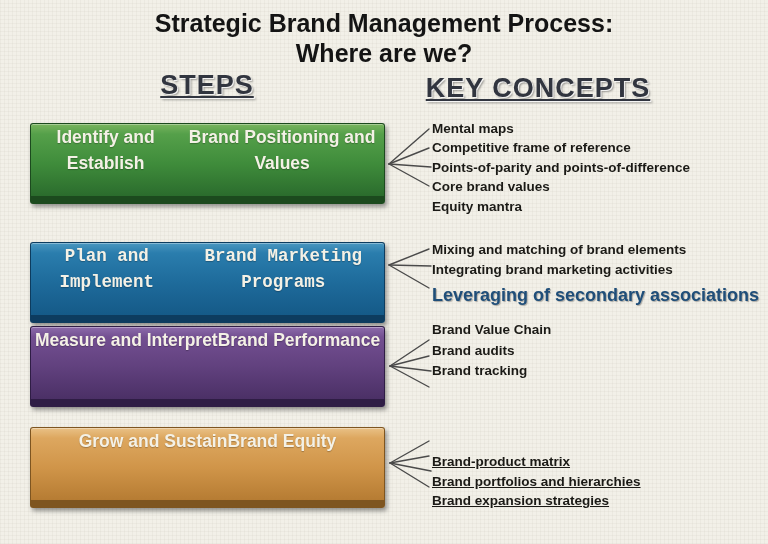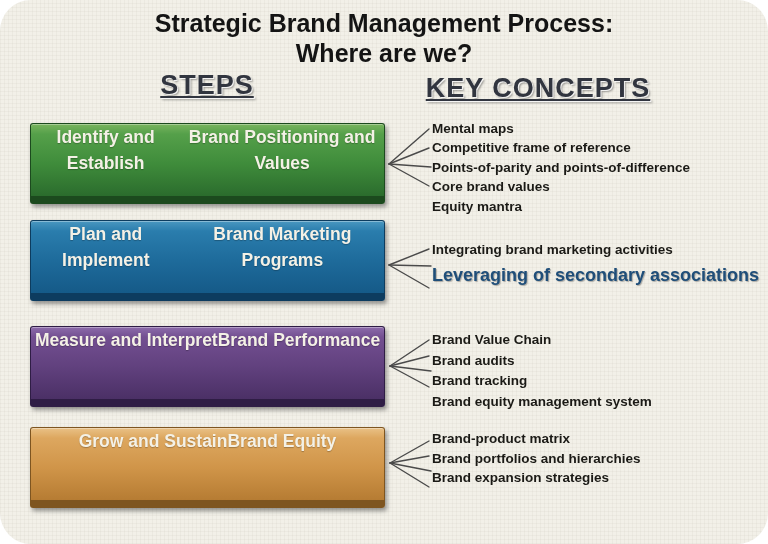--- a/index.html
+++ b/index.html
@@ -5,21 +5,20 @@
   html,body{margin:0;padding:0;}
   .slide{
     position:relative;
     width:768px;height:544px;
     overflow:hidden;
     font-family:"Liberation Sans", sans-serif;
     background-color:var(--bg,#f2f0e8);
     background-image:
       repeating-linear-gradient(0deg, rgba(120,110,90,0.05) 0 1px, transparent 1px 4px),
       repeating-linear-gradient(90deg, rgba(120,110,90,0.05) 0 1px, transparent 1px 4px);
-    border-radius: 31px;
   }
   .title{
     position:absolute;top:8px;left:0;width:768px;
     text-align:center;font-weight:bold;font-size:25px;line-height:30px;
     color:var(--title,#141414);
   }
   .col-header{
     position:absolute;
     font-weight:bold;font-size:27px;letter-spacing:1px;
     color:var(--header,#31353f);
@@ -40,43 +39,43 @@
       var(--c-light,#777) 14%,
       var(--c-mid,#666) 55%,
       var(--c-dark,#444) 100%);
     box-shadow:2px 3px 4px rgba(70,70,70,0.55), inset 0 1px 0 rgba(255,255,255,0.35);
     color:var(--boxtext,#f4f1e6);
     font-weight:bold;font-size:17.5px;line-height:26px;text-align:center;
     display:flex;flex-direction:row;justify-content:center;
     text-shadow:0 1px 1px rgba(0,0,0,0.25);
   }
   .box-1{top:123px;}
-  .box-2{top:220px;}
+  .box-2{top:242px;font-family:Liberation Mono, monospace;}
   .box-3{top:326px;}
   .box-4{top:427px;}
   .connector-overlay{
     position:absolute;left:0;top:0;width:768px;height:544px;
     pointer-events:none;
   }
   .connector-overlay line{
     stroke:var(--line,#4a4a4a);stroke-width:1.4;stroke-linecap:round;
   }
   .concepts{
     position:absolute;left:432px;
     color:var(--concept,#1b1a16);
     font-weight:bold;font-size:13.5px;
     white-space:nowrap;
   }
   .g1{top:119px;}
   .g1 .concept{line-height:19.4px;}
   .g2{top:240px;}
   .g2 .concept{line-height:20px;}
-  .g3{top:330px;}
+  .g3{top:320px;}
   .g3 .concept{line-height:20.6px;}
-  .g4{top:429px;}
+  .g4{top:452px;text-decoration:underline;}
   .g4 .concept{line-height:19.7px;}
   .concept.emphasis{
     color:var(--emphasis,#1f4e79);
     font-size:18px;line-height:26px;margin-top:2px;
     text-shadow:1px 1px 1px rgba(40,40,40,0.35);
   }
 </style>
 </head>
 <body>
 
@@ -138,29 +137,29 @@
 
   <div class="concepts g1">
     <div class="concept">Mental maps</div>
     <div class="concept">Competitive frame of reference</div>
     <div class="concept">Points-of-parity and points-of-difference</div>
     <div class="concept">Core brand values</div>
     <div class="concept">Equity mantra</div>
   </div>
 
   <div class="concepts g2">
+    <div class="concept">Mixing and matching of brand elements</div>
     <div class="concept">Integrating brand marketing activities</div>
     <div class="concept emphasis">Leveraging of secondary associations</div>
   </div>
 
   <div class="concepts g3">
     <div class="concept">Brand Value Chain</div>
     <div class="concept">Brand audits</div>
     <div class="concept">Brand tracking</div>
-    <div class="concept">Brand equity management system</div>
   </div>
 
   <div class="concepts g4">
     <div class="concept">Brand-product matrix</div>
     <div class="concept">Brand portfolios and hierarchies</div>
     <div class="concept">Brand expansion strategies</div>
   </div>
 
 </div>
 

